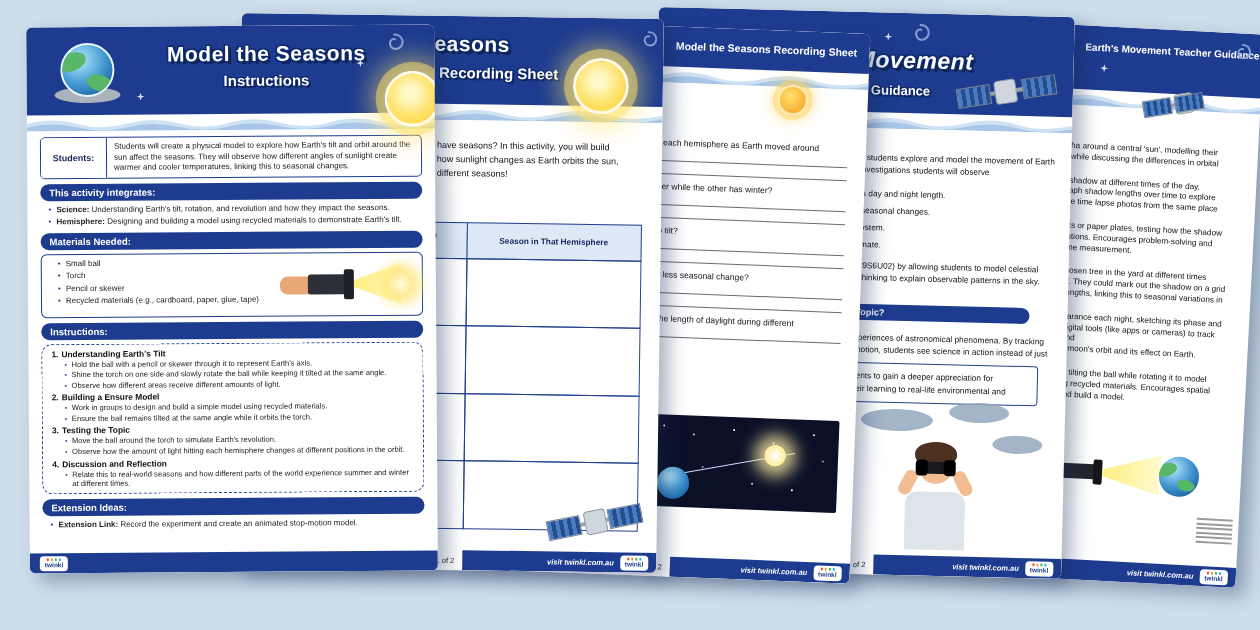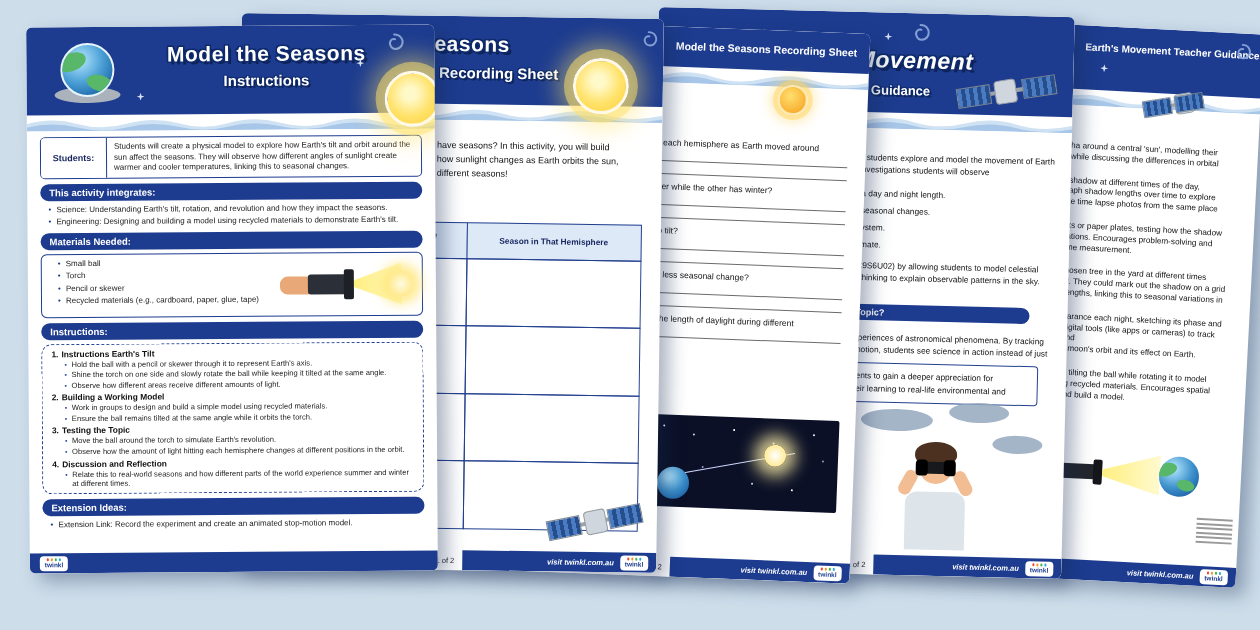--- a/index.html
+++ b/index.html
@@ -53,21 +53,21 @@
   
   .body1{padding:6px 13px 0}
   .obj{display:flex;border:1.6px solid #1d3c8f;border-radius:5px;overflow:hidden;margin-bottom:5px}
   .obj-label{flex:0 0 66px;display:flex;align-items:center;justify-content:center;
     font-weight:700;font-size:9px;color:#14235c;border-right:1.6px solid #1d3c8f;background:#fff}
   .obj-text{font-size:8px;line-height:10.5px;color:#1a1a1a;padding:4px 7px}
   .sec-bar{background:#1d3c8f;color:#fff;font-weight:700;font-size:9.5px;padding:3px 9px;border-radius:9px;margin:5px 0 4px}
   .blist{list-style:none;font-size:8px;line-height:10.5px;color:#222;padding-left:8px}
   .blist li{position:relative;padding-left:8px;margin-bottom:2px}
   .blist li::before{content:"•";position:absolute;left:0;color:#1d3c8f}
-  .blist b{font-weight:400}
+  .blist b{font-weight:700}
   .mat-box{border:1.6px solid #1d3c8f;border-radius:6px;padding:4px 8px;position:relative;height:64px}
   .mat-box .blist{width:235px}
   .torch{position:absolute;right:2px;top:8px;width:140px;height:48px}
   .hand{position:absolute;left:0;top:15px;width:36px;height:18px;background:#e8a877;border-radius:8px}
   .torch-body{position:absolute;left:28px;top:13px;width:40px;height:20px;background:#2b2f38;border-radius:3px}
   .torch-head{position:absolute;left:64px;top:8px;width:10px;height:30px;background:#1d2026;border-radius:2px}
   .beam{position:absolute;left:74px;top:2px;width:48px;height:42px;
     background:linear-gradient(90deg,rgba(255,238,120,.95),rgba(255,248,190,.85));
     clip-path:polygon(0 42%,100% 0,100% 100%,0 58%)}
   .beam-ball{position:absolute;left:108px;top:10px;width:26px;height:26px;border-radius:50%;
@@ -482,21 +482,21 @@
 
   <div class="body1">
     <div class="obj">
       <div class="obj-label">Students:</div>
       <div class="obj-text">Students will create a physical model to explore how Earth's tilt and orbit around the sun affect the seasons. They will observe how different angles of sunlight create warmer and cooler temperatures, linking this to seasonal changes.</div>
     </div>
 
     <div class="sec-bar">This activity integrates:</div>
     <ul class="blist">
       <li><b>Science: </b><span>Understanding Earth's tilt, rotation, and revolution and how they impact the seasons.</span></li>
-      <li><b>Engineering: </b><span>Designing and building a model using recycled materials to demonstrate Earth's tilt.</span></li>
+      <li><b>Hemisphere: </b><span>Designing and building a model using recycled materials to demonstrate Earth's tilt.</span></li>
     </ul>
 
     <div class="sec-bar">Materials Needed:</div>
     <div class="mat-box">
       <ul class="blist">
         <li>Small ball</li>
         <li>Torch</li>
         <li>Pencil or skewer</li>
         <li>Recycled materials (e.g., cardboard, paper, glue, tape)</li>
       </ul>
@@ -505,29 +505,29 @@
         <div class="torch-body"></div>
         <div class="torch-head"></div>
         <div class="beam"></div>
         <div class="beam-ball"></div>
       </div>
     </div>
 
     <div class="sec-bar">Instructions:</div>
     <div class="inst-box">
       <div class="step">
-        <div class="step-h"><span class="num">1.</span><span>Instructions Earth's Tilt</span></div>
+        <div class="step-h"><span class="num">1.</span><span>Understanding Earth's Tilt</span></div>
         <ul class="sb">
           <li>Hold the ball with a pencil or skewer through it to represent Earth's axis.</li>
           <li>Shine the torch on one side and slowly rotate the ball while keeping it tilted at the same angle.</li>
           <li>Observe how different areas receive different amounts of light.</li>
         </ul>
       </div>
       <div class="step">
-        <div class="step-h"><span class="num">2.</span><span>Building a Working Model</span></div>
+        <div class="step-h"><span class="num">2.</span><span>Building a Ensure Model</span></div>
         <ul class="sb">
           <li>Work in groups to design and build a simple model using recycled materials.</li>
           <li>Ensure the ball remains tilted at the same angle while it orbits the torch.</li>
         </ul>
       </div>
       <div class="step">
         <div class="step-h"><span class="num">3.</span><span>Testing the Topic</span></div>
         <ul class="sb">
           <li>Move the ball around the torch to simulate Earth's revolution.</li>
           <li>Observe how the amount of light hitting each hemisphere changes at different positions in the orbit.</li>

